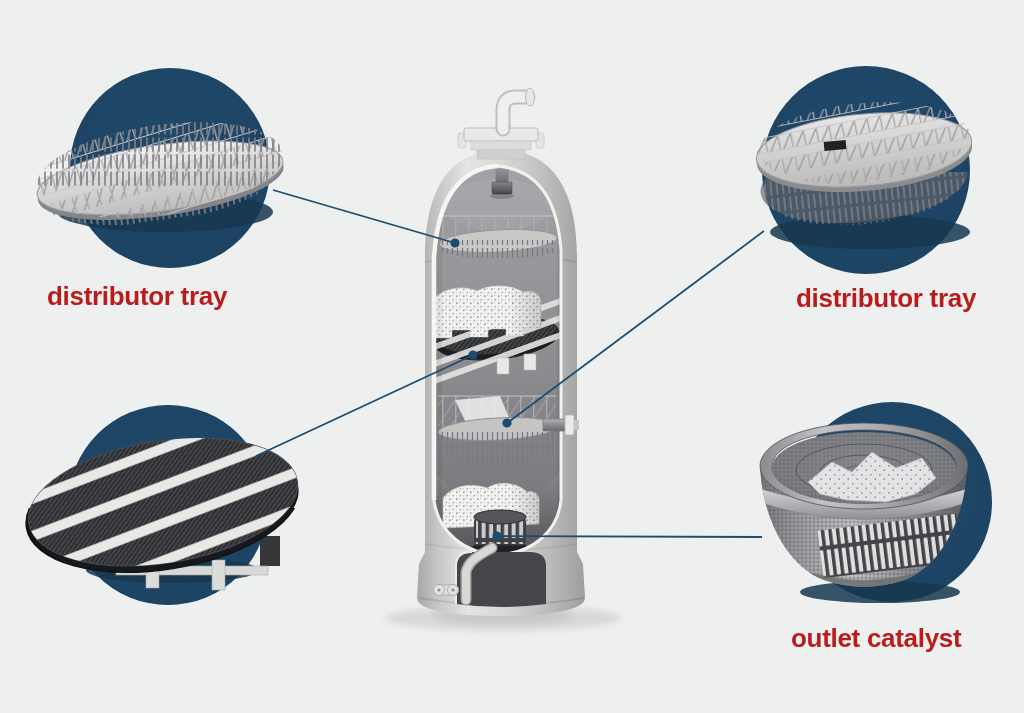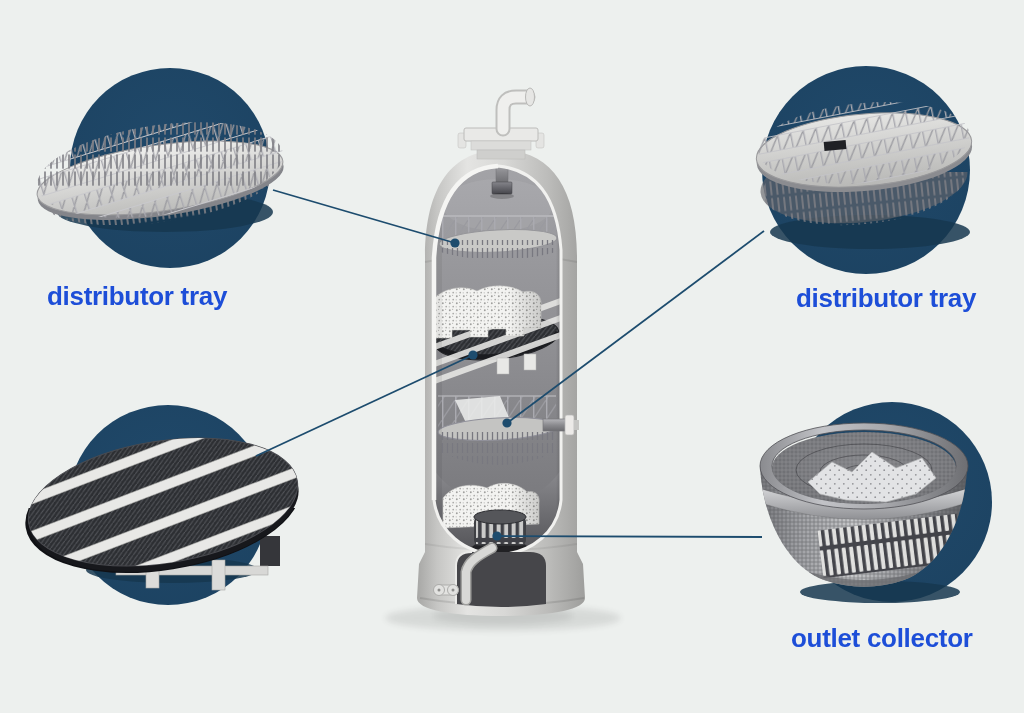--- a/index.html
+++ b/index.html
@@ -1,20 +1,20 @@
 <!DOCTYPE html>
 <html><head>
 <meta charset="utf-8">
 <style>
   html,body{margin:0;padding:0;}
   body{font-family:"Liberation Sans",sans-serif;background:#edf0ee;}
   #canvas{position:relative;width:1024px;height:713px;background:#edf0ee;overflow:hidden;}
   #scene{position:absolute;left:0;top:0;}
   .label{position:absolute;font-weight:700;font-size:26px;line-height:1.1;
-         color:#1d4ed8;letter-spacing:-0.3px;white-space:nowrap;}
+         color:#b91c1c;letter-spacing:-0.3px;white-space:nowrap;}
 </style>
 </head>
 <body>
 
 <div id="canvas">
 <svg id="scene" width="1024" height="713" viewBox="0 0 1024 713">
   <defs>
     <linearGradient id="shellGrad" x1="0" y1="0" x2="1" y2="0">
       <stop offset="0" stop-color="#a7a7a5"></stop>
           <stop offset="0.12" stop-color="#c6c6c4"></stop>
@@ -364,14 +364,14 @@
   <g fill="#1d4c6e">
     <circle cx="455" cy="243" r="4.6"></circle>
     <circle cx="473" cy="355" r="4.6"></circle>
     <circle cx="507" cy="423" r="4.6"></circle>
     <circle cx="497" cy="536" r="4.6"></circle>
   </g>
 </svg>
 
   <div class="label" style="left:47px;top:282px;">distributor tray</div>
   <div class="label" style="left:796px;top:284px;">distributor tray</div>
-  <div class="label" style="left:791px;top:624px;">outlet collector</div>
+  <div class="label" style="left:791px;top:624px;">outlet catalyst</div>
 </div>
 
 </body></html>

